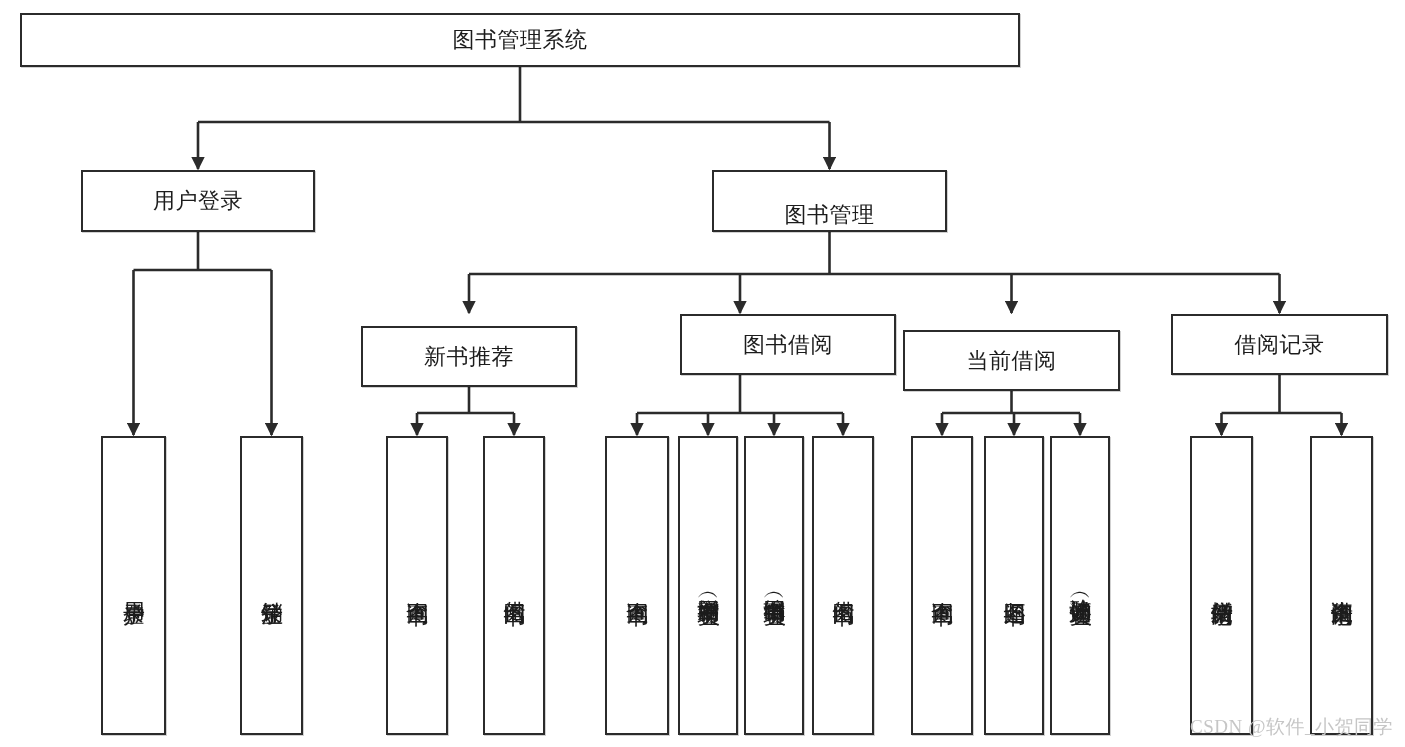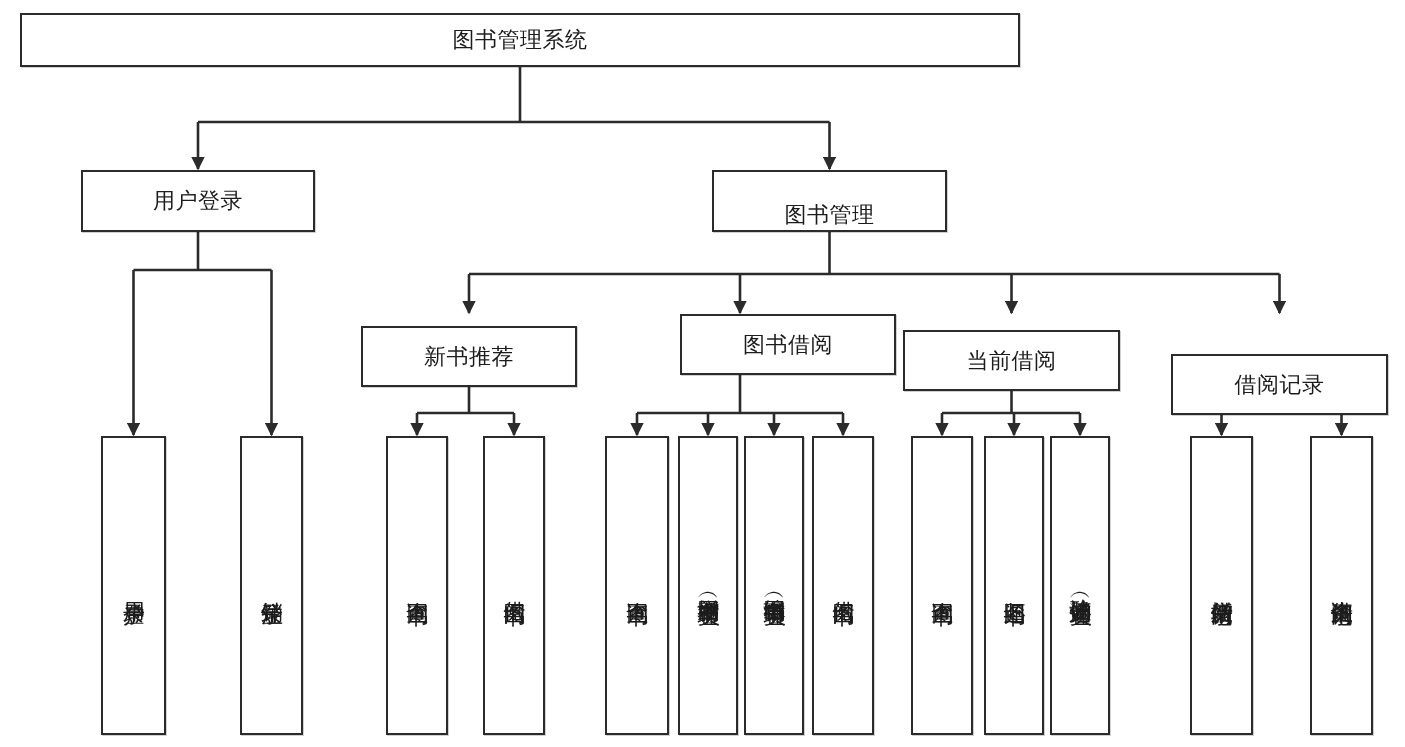--- a/index.html
+++ b/index.html
@@ -124,21 +124,21 @@
       </div>
       <div class="node node-h" style="left: 361px; top: 326px; width: 216px; height: 61px;">
         <span>新书推荐</span>
       </div>
       <div class="node node-h" style="left: 632px; top: 314px; width: 216px; height: 61px; margin-left: 48px;">
         <span>图书借阅</span>
       </div>
       <div class="node node-h" style="left: 903px; top: 314px; width: 217px; height: 61px; margin-top: 16px;">
         <span>当前借阅</span>
       </div>
-      <div class="node node-h" style="left: 1171px; top: 314px; width: 217px; height: 61px; margin-top: 40px;">
+      <div class="node node-h" style="left: 1171px; top: 314px; width: 217px; height: 61px;">
         <span>借阅记录</span>
       </div>
       <div class="node node-v" style="left: 101px; top: 436px; width: 65px; height: 299px;">
         <span class="vlabel">用户登录</span>
       </div>
       <div class="node node-v" style="left: 240px; top: 436px; width: 63px; height: 299px;">
         <span class="vlabel">注销登录</span>
       </div>
       <div class="node node-v" style="left: 386px; top: 436px; width: 62px; height: 299px;">
         <span class="vlabel">查询图书</span>
@@ -168,13 +168,14 @@
         <span class="vlabel">确认归还（管理员）</span>
       </div>
       <div class="node node-v" style="left: 1190px; top: 436px; width: 63px; height: 299px;">
         <span class="vlabel">新增借阅记录</span>
       </div>
       <div class="node node-v" style="left: 1310px; top: 436px; width: 63px; height: 299px;">
         <span class="vlabel">查询借阅记录</span>
       </div>
     </div>
 
+  <div class="watermark" style="left: 1190px; top: 714px;">CSDN @软件_小贺同学</div>
 </div>
 
 </body></html>

